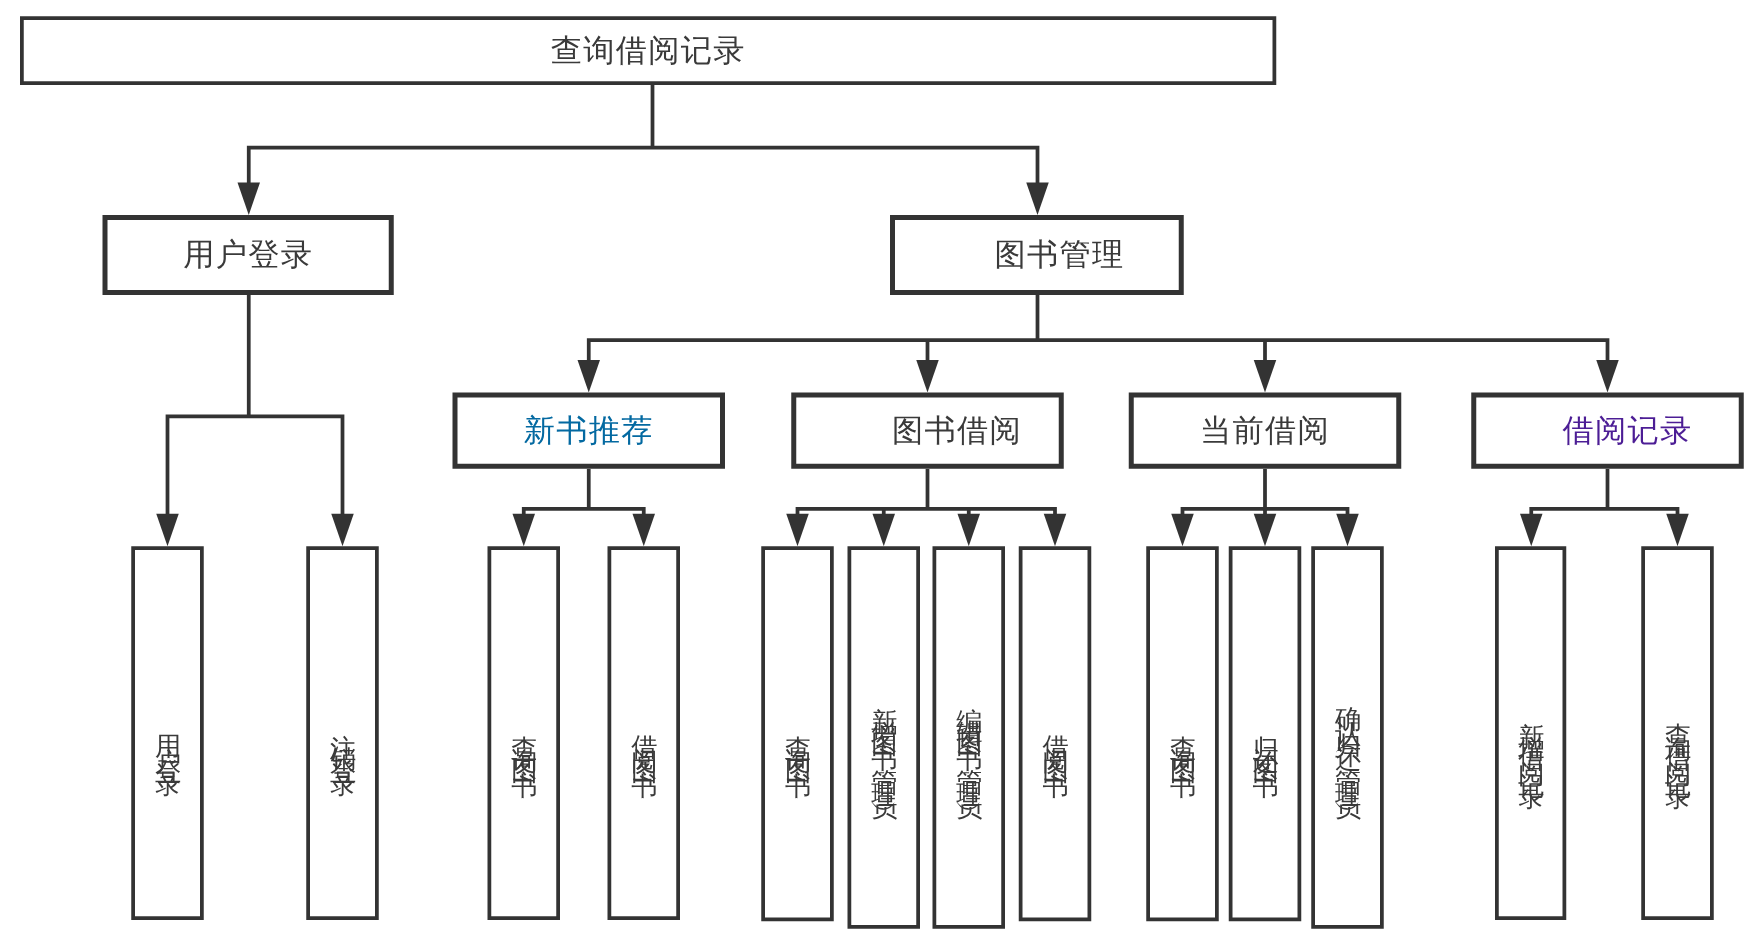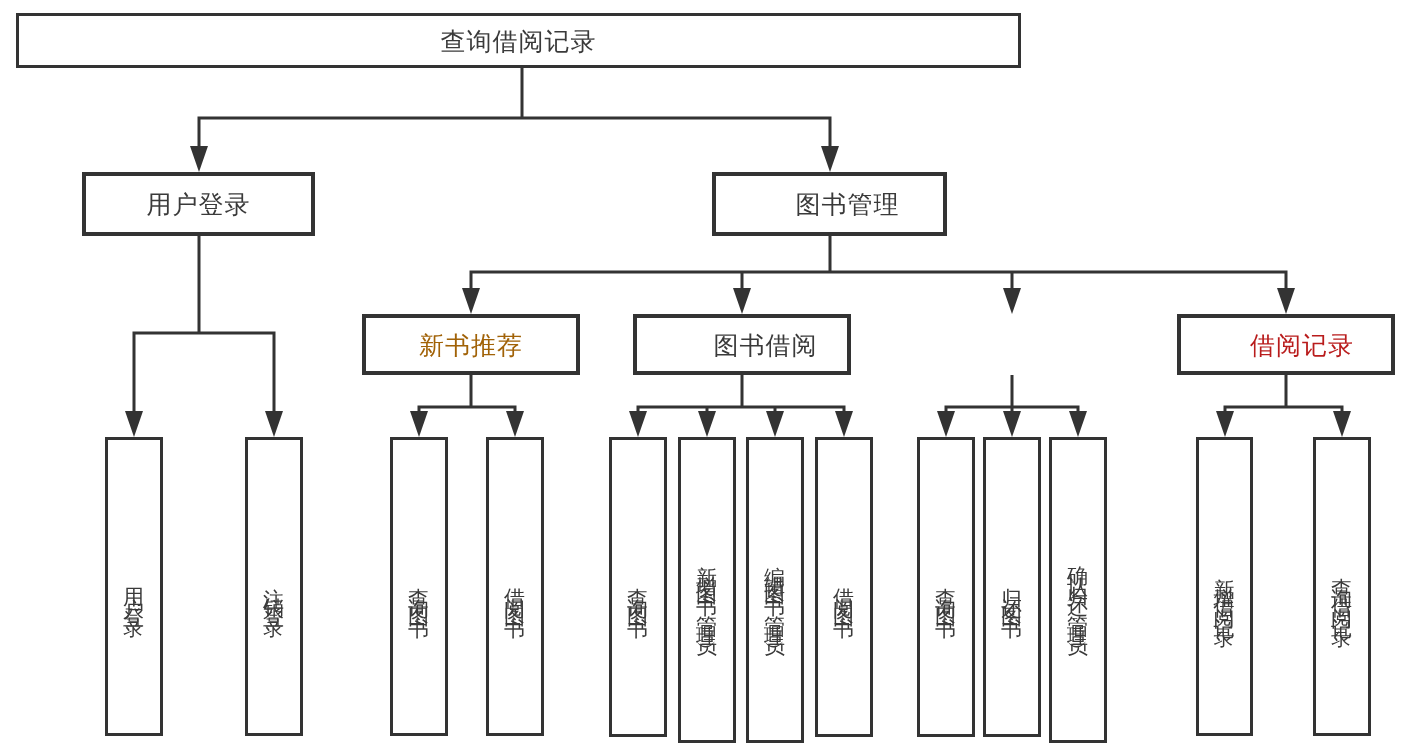--- a/index.html
+++ b/index.html
@@ -76,23 +76,24 @@
       <polygon points="1069,411 1087,411 1078,437" fill="#333333"></polygon>
       <polygon points="1216,411 1234,411 1225,437" fill="#333333"></polygon>
       <polygon points="1333,411 1351,411 1342,437" fill="#333333"></polygon>
     </svg>
 
   <div class="node" style="left: 16px; top: 13px; width: 1005px; height: 55px; border-width: 3px; border-color: rgb(51, 51, 51); color: rgb(58, 58, 58);">查询借阅记录</div>
 
   <div class="node" style="left: 82px; top: 172px; width: 233px; height: 64px; border-color: rgb(51, 51, 51); color: rgb(58, 58, 58);">用户登录</div>
   <div class="node" style="left: 712px; top: 172px; width: 235px; height: 64px; border-color: rgb(51, 51, 51); color: rgb(58, 58, 58); padding-left: 36px;">图书管理</div>
 
-  <div class="node" style="left: 362px; top: 314px; width: 218px; height: 61px; border-color: rgb(51, 51, 51); color: #a16207;">新书推荐</div>
+  <div class="node" style="left: 362px; top: 314px; width: 218px; height: 61px; border-color: rgb(51, 51, 51); color: #0369a1;">新书推荐</div>
   <div class="node" style="left: 633px; top: 314px; width: 218px; height: 61px; border-color: rgb(51, 51, 51); color: rgb(58, 58, 58); padding-left: 47px;">图书借阅</div>
-  <div class="node" style="left: 1177px; top: 314px; width: 218px; height: 61px; border-color: rgb(51, 51, 51); color: #b91c1c; padding-left: 32px;">借阅记录</div>
+  <div class="node" style="left: 903px; top: 314px; width: 218px; height: 61px; border-color: rgb(51, 51, 51); color: rgb(58, 58, 58);">当前借阅</div>
+  <div class="node" style="left: 1177px; top: 314px; width: 218px; height: 61px; border-color: rgb(51, 51, 51); color: #4c1d95; padding-left: 32px;">借阅记录</div>
 
   <div class="node leaf" style="left: 105px; top: 437px; width: 58px; height: 299px; border-color: rgb(51, 51, 51); color: rgb(58, 58, 58);">用户登录</div>
   <div class="node leaf" style="left: 245px; top: 437px; width: 58px; height: 299px; border-color: rgb(51, 51, 51); color: rgb(58, 58, 58);">注销登录</div>
 
   <div class="node leaf" style="left: 390px; top: 437px; width: 58px; height: 299px; border-color: rgb(51, 51, 51); color: rgb(58, 58, 58);">查询图书</div>
   <div class="node leaf" style="left: 486px; top: 437px; width: 58px; height: 299px; border-color: rgb(51, 51, 51); color: rgb(58, 58, 58);">借阅图书</div>
 
   <div class="node leaf" style="left: 609px; top: 437px; width: 58px; height: 300px; border-color: rgb(51, 51, 51); color: rgb(58, 58, 58);">查询图书</div>
   <div class="node leaf" style="left: 678px; top: 437px; width: 58px; height: 306px; border-color: rgb(51, 51, 51); color: rgb(58, 58, 58);">新增图书（管理员）</div>
   <div class="node leaf" style="left: 746px; top: 437px; width: 58px; height: 306px; border-color: rgb(51, 51, 51); color: rgb(58, 58, 58);">编辑图书（管理员）</div>

